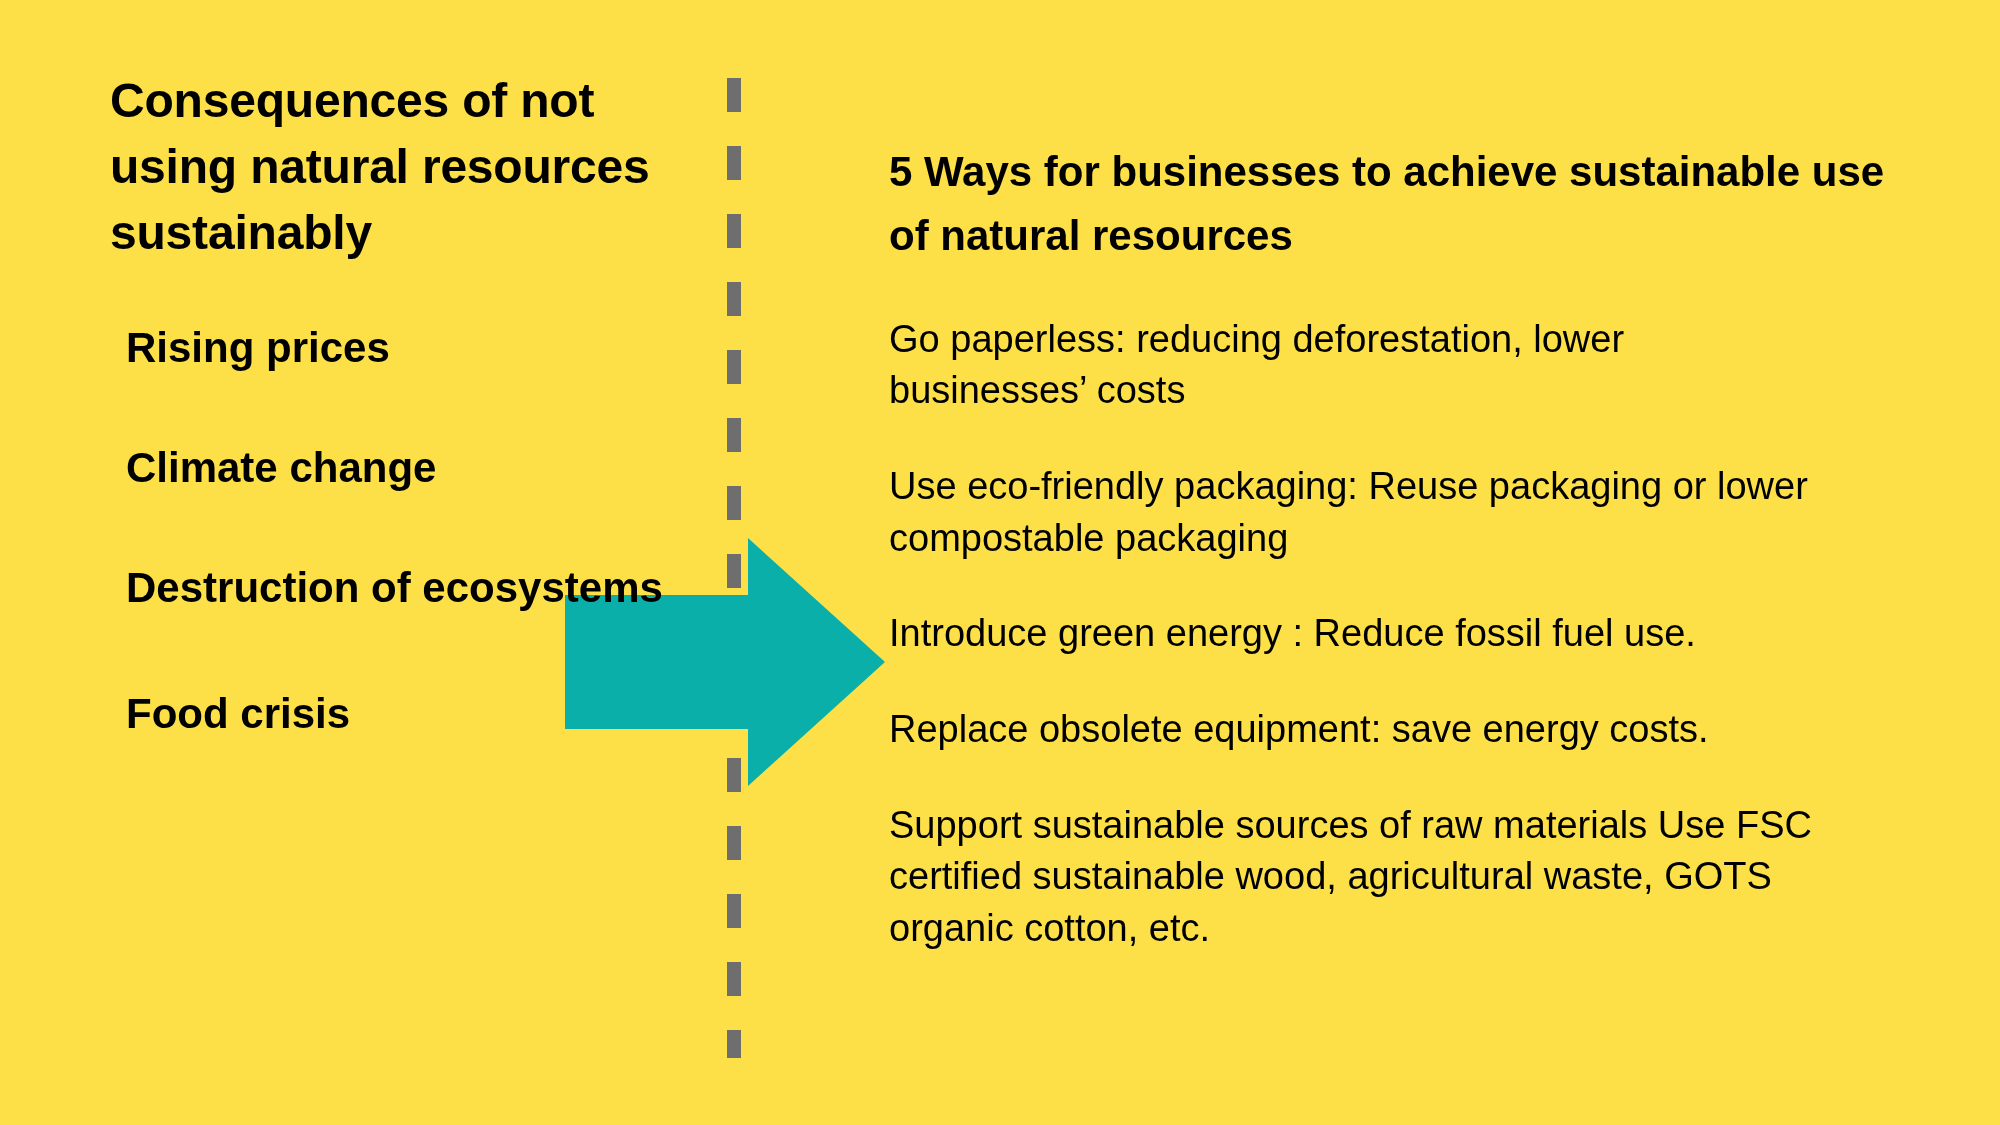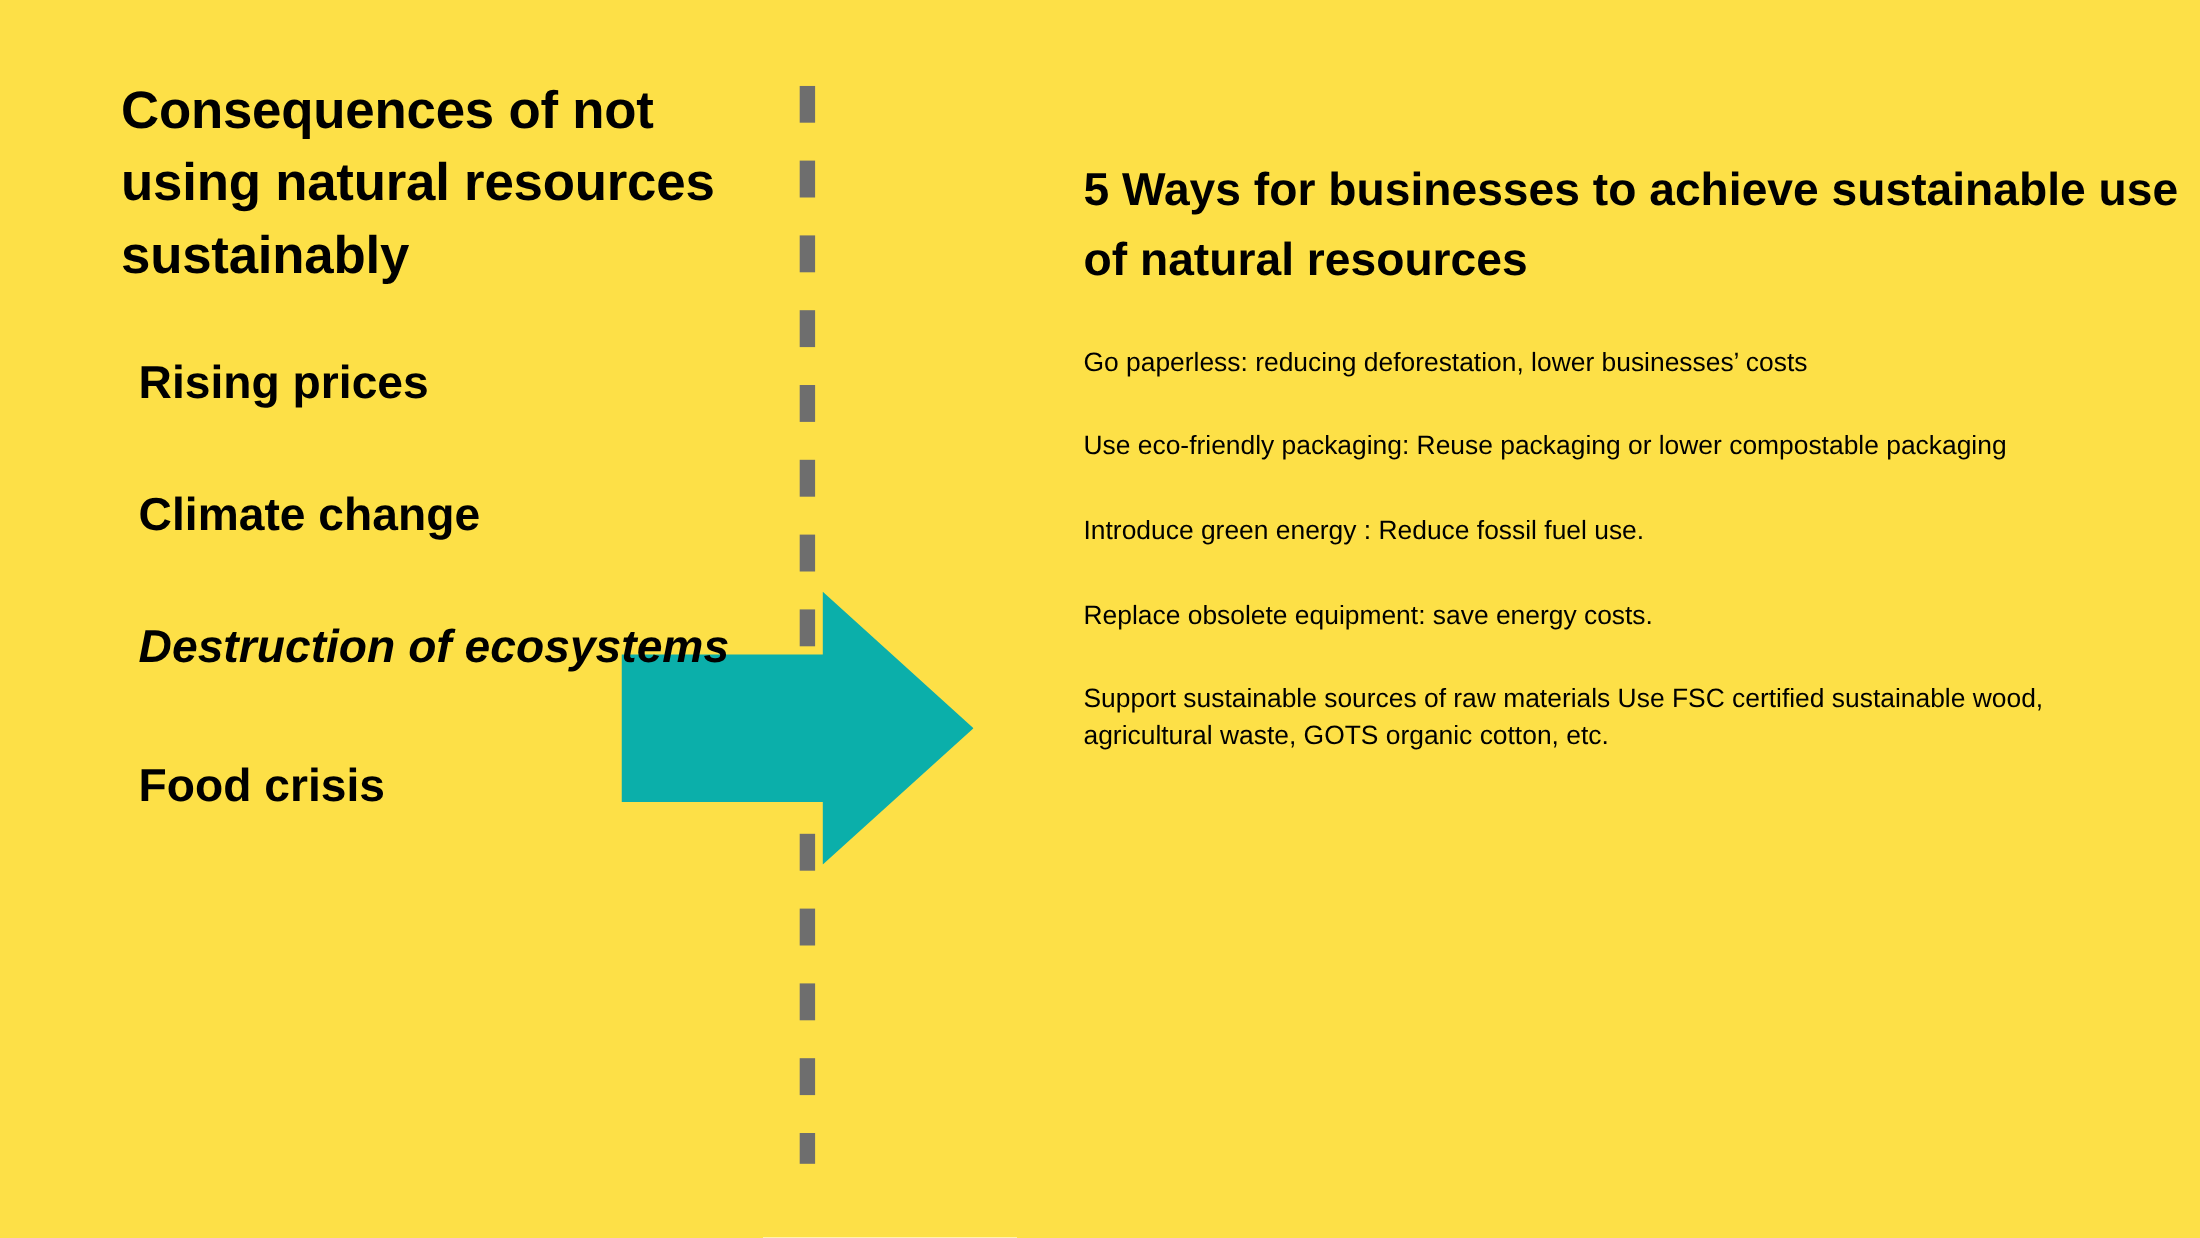--- a/index.html
+++ b/index.html
@@ -64,57 +64,57 @@
   }
   .consequence-item {
     font-size: 42px;
     font-weight: bold;
     line-height: 1.38;
     color: #000000;
     margin-left: 16px;
   }
   .consequence-item.gap-1 { margin-top: 0px; }
   .consequence-item.gap-2 { margin-top: 62px; }
-  .consequence-item.gap-3 { margin-top: 62px; font-style: italic; }
+  .consequence-item.gap-3 { margin-top: 62px; }
   .consequence-item.gap-4 { margin-top: 68px; }
   .consequence-item.gap-5 { margin-top: 62px; }
 
   
   .arrow-wrap {
     position: absolute;
     left: 565px;
     top: 538px;
     width: 320px;
     height: 248px;
     z-index: 2;
   }
   .arrow-wrap svg { display: block; }
 
   
   .right-col {
     position: absolute;
-    left: 985px;
+    left: 889px;
     top: 140px;
     width: 1010px;
     z-index: 3;
   }
   .right-heading {
     font-size: 42px;
     font-weight: bold;
     line-height: 1.52;
     color: #000000;
     margin-bottom: 46px;
   }
   .ways-list {
     margin: 0;
     padding: 0;
     list-style: none;
   }
   .way-item {
-    font-size: 24px;
+    font-size: 38px;
     font-weight: normal;
     line-height: 1.36;
     color: #000000;
   }
   .way-item + .way-item { margin-top: 44px; }
   .way-item.w1 { width: 800px; }
   .way-item.w2 { width: 990px; }
   .way-item.w3 { width: 990px; }
   .way-item.w4 { width: 990px; }
   .way-item.w5 { width: 960px; }

